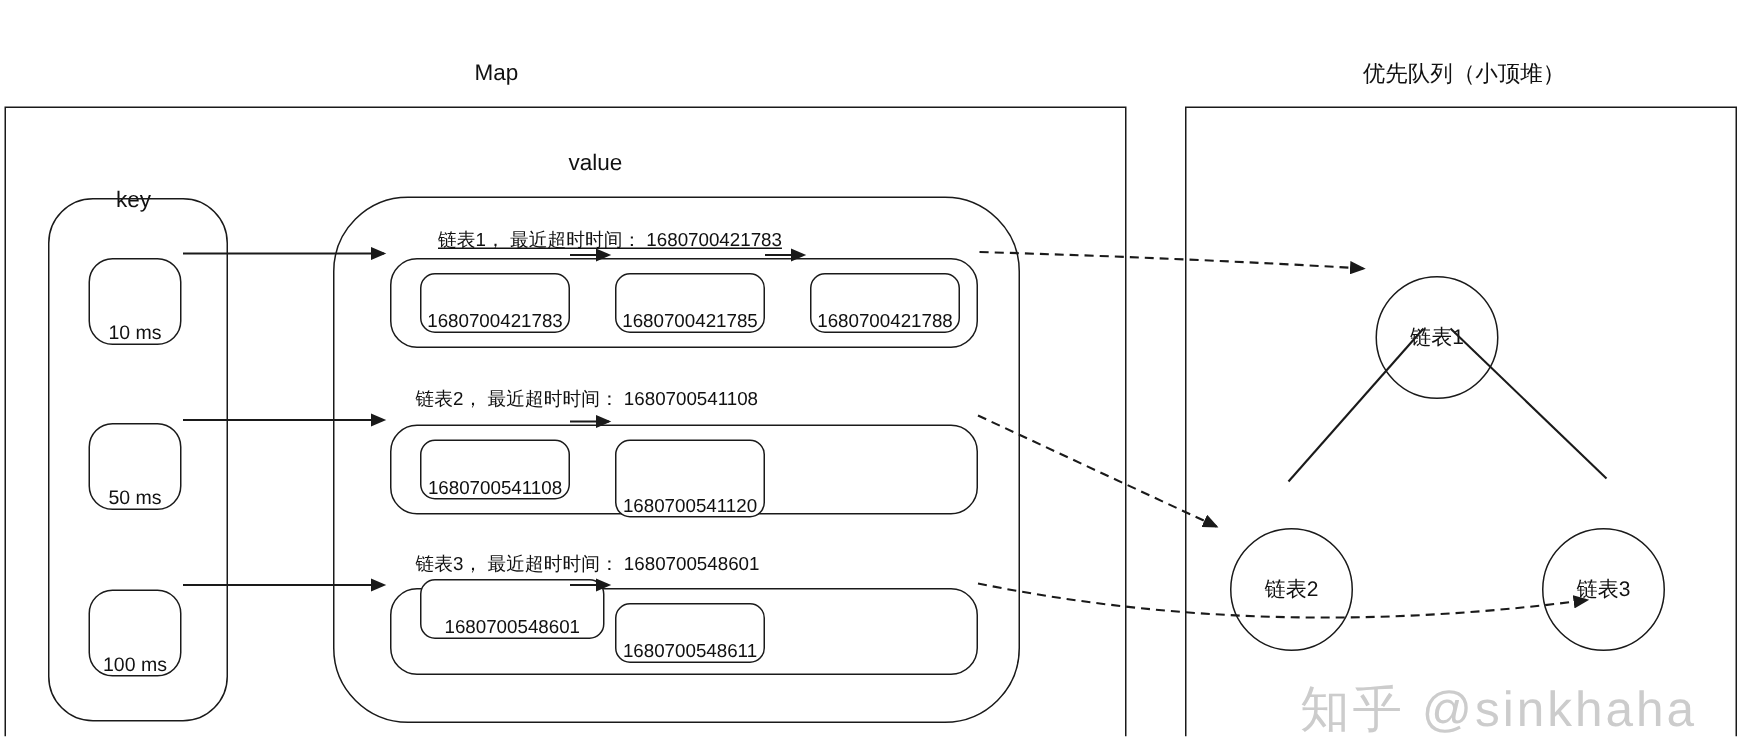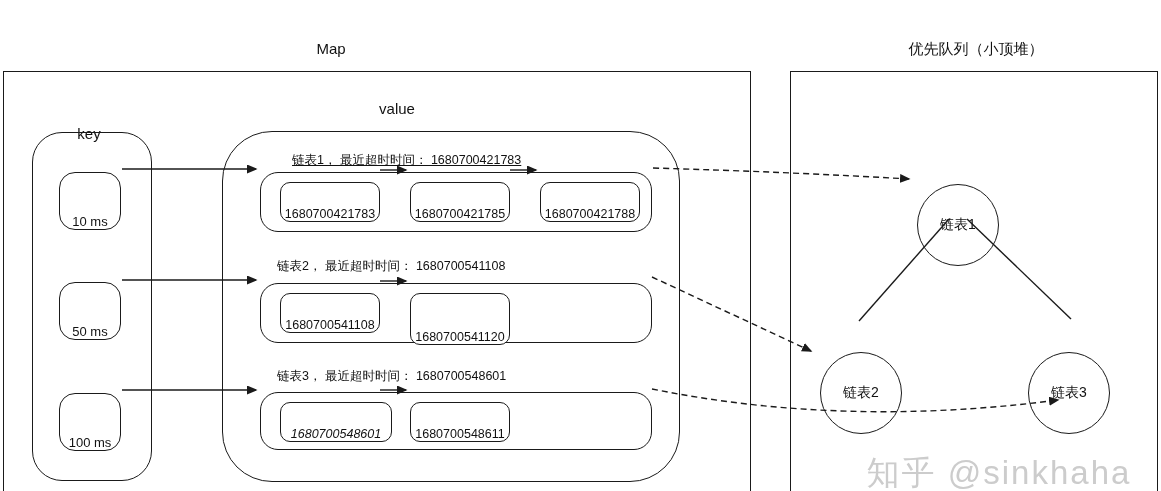--- a/index.html
+++ b/index.html
@@ -118,21 +118,21 @@
   <div class="abs rounded-container" style="left:260px; top:251px; width:392px; height:60px; border-radius:18px;"></div>
   <div class="abs node-box" style="left:280px; top:261px; width:100px; height:40px;">
     <span>1680700541108</span>
   </div>
   <div class="abs node-box" style="left:410px; top:261px; width:100px; height:52px;">
     <span>1680700541120</span>
   </div>
 
   <div class="abs row-caption" style="left:277px; top:336px;">链表3， 最近超时时间： 1680700548601</div>
   <div class="abs rounded-container" style="left:260px; top:360px; width:392px; height:58px; border-radius:18px;"></div>
-  <div class="abs node-box" style="left:280px; top:370px; width:112px; height:40px;font-style:italic;">
+  <div class="abs node-box" style="left:280px; top:354px; width:123px; height:40px;">
     <span>1680700548601</span>
   </div>
   <div class="abs node-box" style="left:410px; top:370px; width:100px; height:40px;">
     <span>1680700548611</span>
   </div>
 
   <div class="abs panel" style="left:790px; top:39px; width:368px; height:445px;"></div>
 
   <div class="abs heap-node" style="left:917px; top:152px; width:82px; height:82px;">
     <span>链表1</span>

